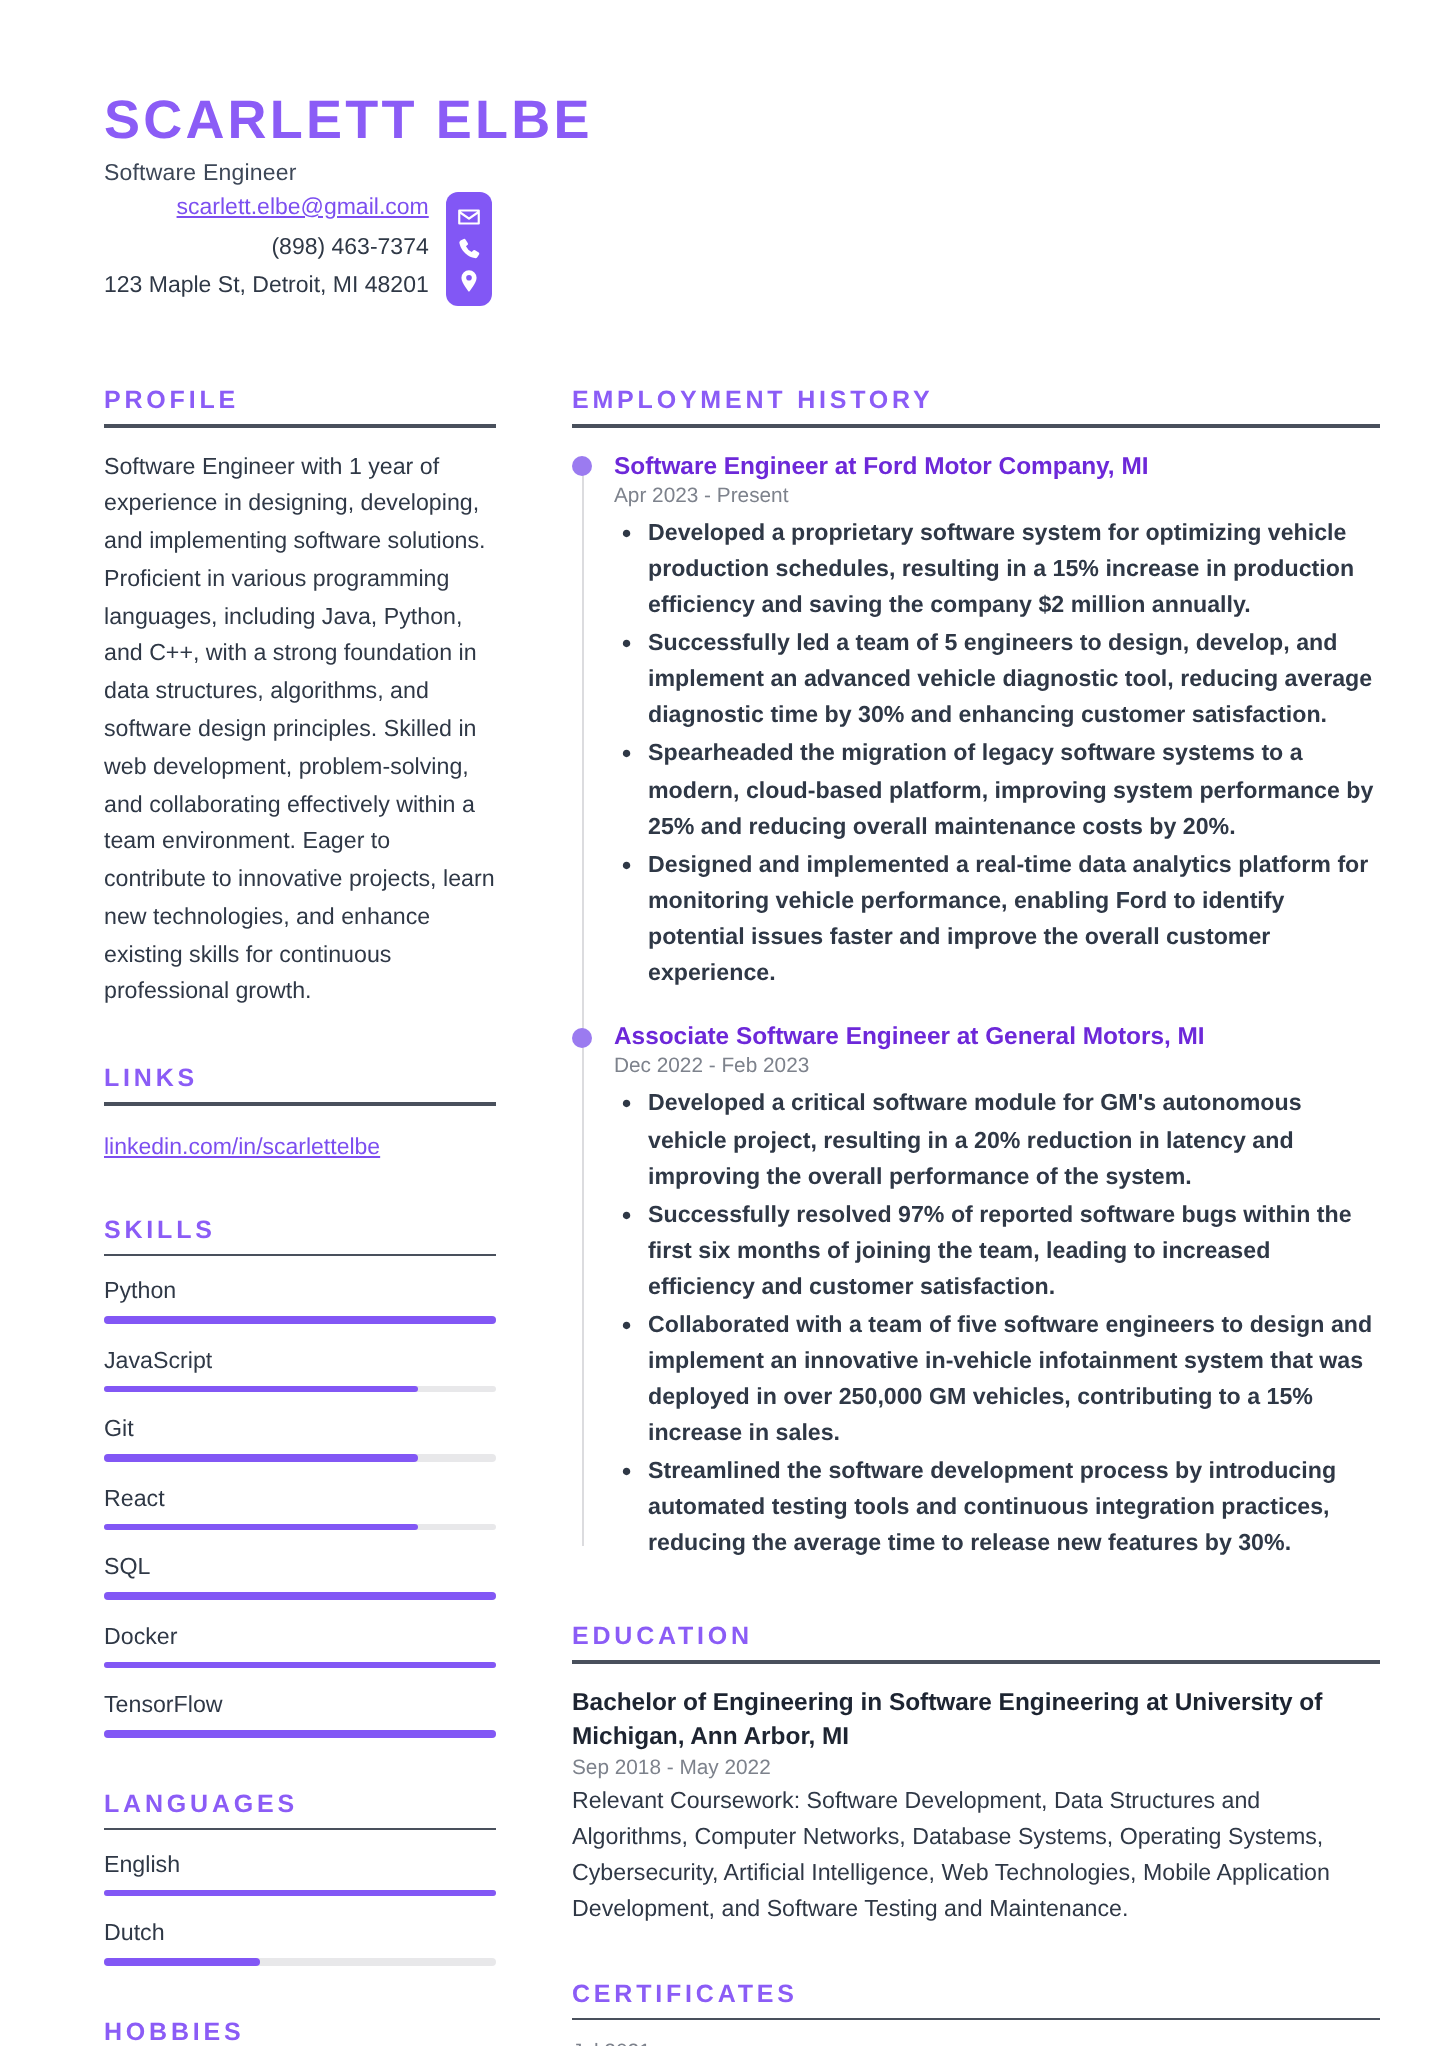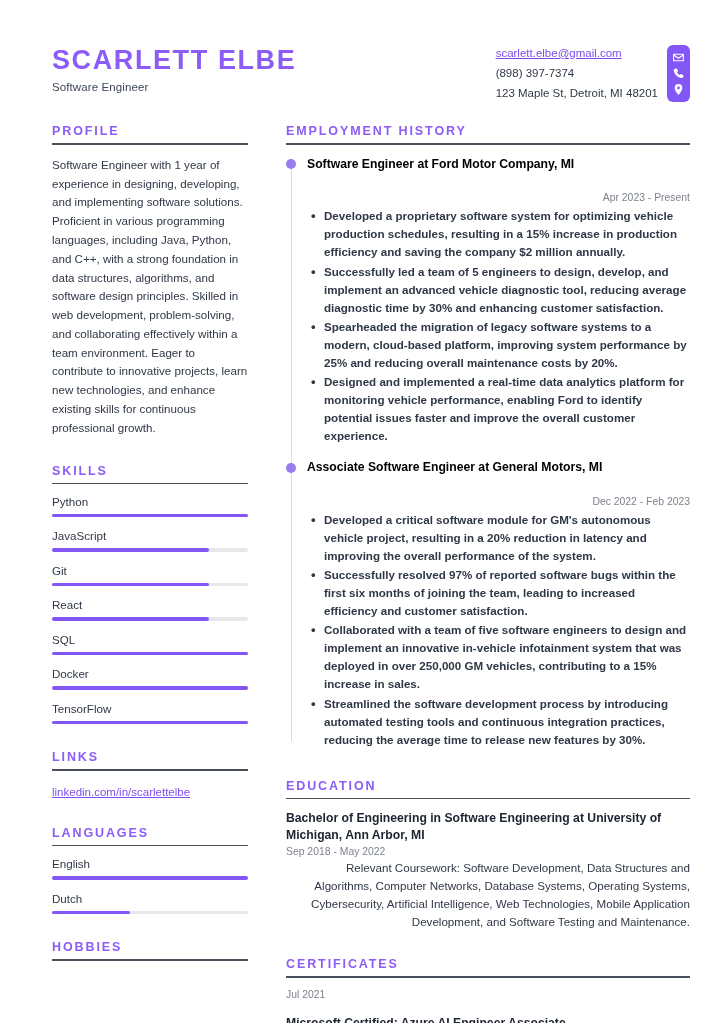--- a/index.html
+++ b/index.html
@@ -18,21 +18,22 @@
     height: 1023px;
     background: #ffffff;
     padding: 42px 34px 0 52px;
   }
 
   
   .header {
     display: flex;
     align-items: flex-start;
     justify-content: space-between;
-    margin-bottom: 22px;
+    margin-bottom: 40px;
+    flex-direction: column;
   }
   .identity { padding-top: 4px; }
   .full-name {
     font-size: 27px;
     font-weight: bold;
     letter-spacing: 1.6px;
     color: #8b5cf6;
     line-height: 1.1;
     white-space: nowrap;
   }
@@ -45,21 +46,21 @@
 
   .contact-wrap {
     display: flex;
     align-items: stretch;
     gap: 9px;
     padding-top: 3px;
   }
   .contact-lines {
     display: flex;
     flex-direction: column;
-    align-items: flex-start;
+    align-items: flex-end;
     justify-content: center;
     gap: 2px;
     text-align: right;
   }
   .contact-lines .c-line {
     font-size: 11.5px;
     color: #2f3846;
     line-height: 1.55;
     white-space: nowrap;
   }
@@ -155,29 +156,28 @@
     left: -21px;
     top: 3.5px;
     width: 10px;
     height: 10px;
     border-radius: 50%;
     background: #9b7bf0;
   }
   .entry-title {
     font-size: 12.2px;
     font-weight: bold;
-    color: #000000;
+    color: #6d28d9;
     line-height: 1.35;
   }
   .entry-date {
     font-size: 10.4px;
     color: #7d828c;
-    margin-top: 20px;
+    margin-top: 2px;
     margin-bottom: 4px;
-    text-align: right;
   }
   .bullets { list-style: none; margin-top: 1px; }
   .bullets li {
     position: relative;
     padding-left: 17px;
     margin-bottom: 1px;
     font-size: 11.6px;
     line-height: 1.56;
     color: #2f3846;
     font-weight: bold;
@@ -203,41 +203,40 @@
   .block-date {
     font-size: 10.4px;
     color: #7d828c;
     margin-top: 2px;
   }
   .block-desc {
     font-size: 11.6px;
     line-height: 1.56;
     color: #2f3846;
     margin-top: 2px;
-    text-align: right;
   }
 
   .sec-emp  { margin-bottom: 30px; }
   .sec-edu  { margin-bottom: 26px; }
 </style>
 </head>
 <body>
 
 <div class="page">
 
   <div class="header">
     <div class="identity">
       <div class="full-name">SCARLETT ELBE</div>
       <div class="job-title">Software Engineer</div>
     </div>
 
     <div class="contact-wrap">
       <div class="contact-lines">
         <div class="c-line c-email">scarlett.elbe@gmail.com</div>
-        <div class="c-line">(898) 397-7374</div>
+        <div class="c-line">(898) 463-7374</div>
         <div class="c-line">123 Maple St, Detroit, MI 48201</div>
       </div>
       <div class="icon-strip">
         <span>
           <svg width="13" height="13" viewBox="0 0 24 24">
               <path d="M2 5h20v14H2z" fill="none"></path>
               <path d="M3 5h18a1 1 0 011 1v12a1 1 0 01-1 1H3a1 1 0 01-1-1V6a1 1 0 011-1zm1.4 2L12 12.2 19.6 7H4.4zM20 9.3l-7.4 5a1 1 0 01-1.2 0l-7.4-5V17h16V9.3z"></path>
             </svg>
         </span>
         <span>
@@ -258,20 +257,26 @@
 
     <div class="col-left">
 
       <div class="section">
         <div class="sec-title">PROFILE</div>
         <div class="sec-rule"></div>
         <div class="profile-text">Software Engineer with 1 year of experience in designing, developing, and implementing software solutions. Proficient in various programming languages, including Java, Python, and C++, with a strong foundation in data structures, algorithms, and software design principles. Skilled in web development, problem-solving, and collaborating effectively within a team environment. Eager to contribute to innovative projects, learn new technologies, and enhance existing skills for continuous professional growth.</div>
       </div>
 
       <div class="section">
+        <div class="sec-title">LINKS</div>
+        <div class="sec-rule"></div>
+        <a class="link-item" href="#">linkedin.com/in/scarlettelbe</a>
+      </div>
+
+      <div class="section">
         <div class="sec-title">SKILLS</div>
         <div class="sec-rule"></div>
 
         <div class="bar-row">
           <div class="bar-label">Python</div>
           <div class="bar-track">
             <div class="bar-fill" style="width: 100%;"></div>
           </div>
         </div>
         <div class="bar-row">
@@ -303,26 +308,20 @@
           <div class="bar-track">
             <div class="bar-fill" style="width: 100%;"></div>
           </div>
         </div>
         <div class="bar-row">
           <div class="bar-label">TensorFlow</div>
           <div class="bar-track">
             <div class="bar-fill" style="width: 100%;"></div>
           </div>
         </div>
-      </div>
-
-      <div class="section">
-        <div class="sec-title">LINKS</div>
-        <div class="sec-rule"></div>
-        <a class="link-item" href="#">linkedin.com/in/scarlettelbe</a>
       </div>
 
       <div class="section">
         <div class="sec-title">LANGUAGES</div>
         <div class="sec-rule"></div>
 
         <div class="bar-row">
           <div class="bar-label">English</div>
           <div class="bar-track">
             <div class="bar-fill" style="width: 100%;"></div>

